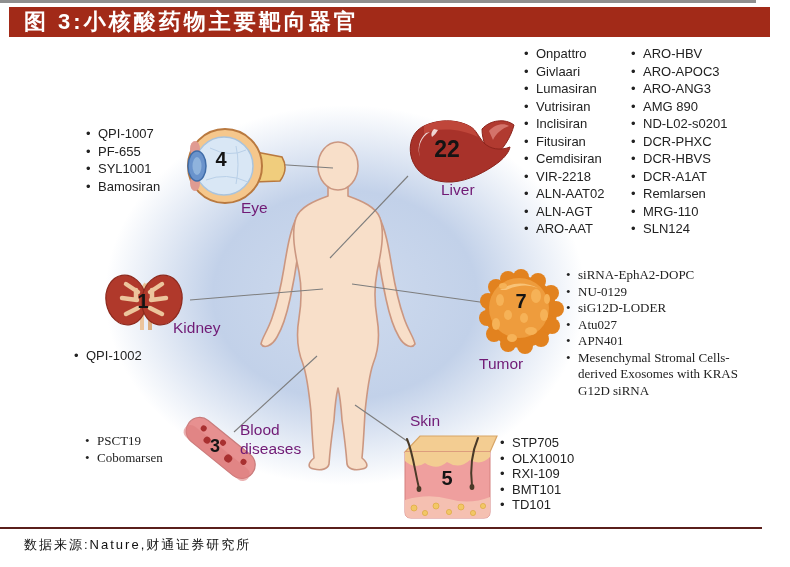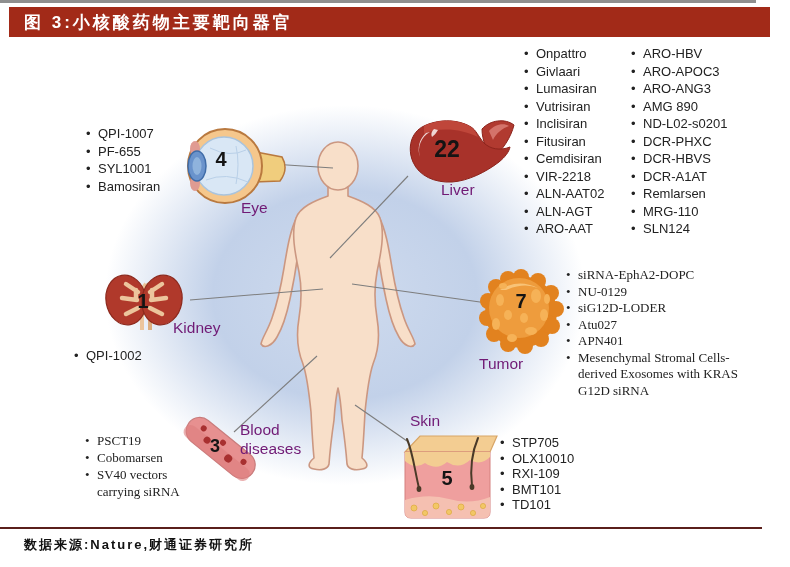--- a/index.html
+++ b/index.html
@@ -3,24 +3,24 @@
 <meta charset="utf-8">
 <style>
   html,body{margin:0;padding:0;background:#ffffff;}
   #stage{position:relative;width:790px;height:567px;background:#ffffff;overflow:hidden;
          font-family:"Liberation Sans","DejaVu Sans",sans-serif;color:#1c1c1c;}
   .abs{position:absolute;}
   
   #top-rule{left:0;top:0;width:756px;height:3px;background:#8f8f8f;}
   
   #title-bar{left:9px;top:7px;width:761px;height:30px;background:#a22a18;display:flex;align-items:center;}
-  #title-text{color:#ffffff;font-weight:700;font-size:17px;letter-spacing:3px;padding-left:15px;white-space:nowrap;}
+  #title-text{color:#ffffff;font-weight:700;font-size:22px;letter-spacing:3px;padding-left:15px;white-space:nowrap;}
   
   #bottom-rule{left:0;top:527px;width:762px;height:2px;background:#5a1f1b;}
-  #source-text{left:24px;top:536px;font-size:13px;font-weight:700;letter-spacing:2px;color:#111;white-space:nowrap;}
+  #source-text{left:24px;top:536px;font-size:13px;font-weight:400;letter-spacing:2px;color:#111;white-space:nowrap;}
   
   #scene{left:0;top:0;}
   
   ul.drugs{margin:0;padding:0;list-style:none;font-size:13px;line-height:17px;color:#222;}
   ul.drugs li{position:relative;padding-left:13px;white-space:nowrap;}
   ul.drugs li::before{content:"\2022";position:absolute;left:1px;top:0;color:#222;}
   ul.drugs.wrap li{white-space:normal;font-family:Liberation Serif, serif;}
   #liver-col1,#liver-col2{line-height:17.5px;}
   #tumor-list{width:178px;line-height:16.5px;}
   #blood-list{width:118px;}
@@ -212,21 +212,20 @@
       <li>NU-0129</li>
       <li>siG12D-LODER</li>
       <li>Atu027</li>
       <li>APN401</li>
       <li>Mesenchymal Stromal Cells-derived Exosomes with KRAS G12D siRNA</li>
     </ul>
 
   <ul id="blood-list" class="drugs wrap abs" style="left:84px;top:432px;">
       <li>PSCT19</li>
       <li>Cobomarsen</li>
-      <li>SV40 vectors carrying siRNA</li>
     </ul>
 
   <ul id="skin-list" class="drugs abs" style="left:499px;top:435px;">
       <li>STP705</li>
       <li>OLX10010</li>
       <li>RXI-109</li>
       <li>BMT101</li>
       <li>TD101</li>
     </ul>
 

